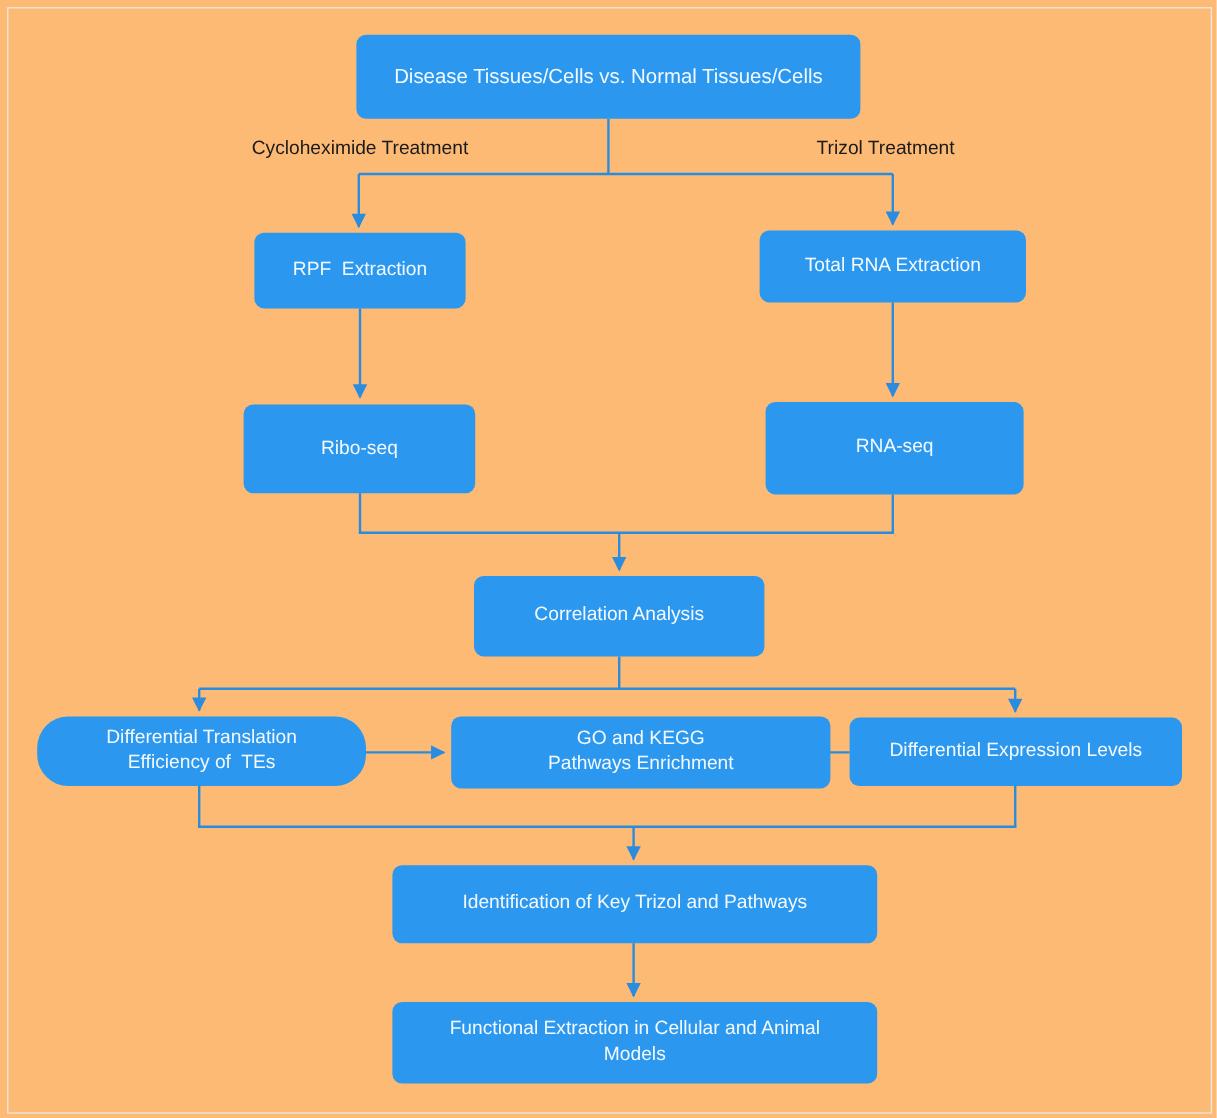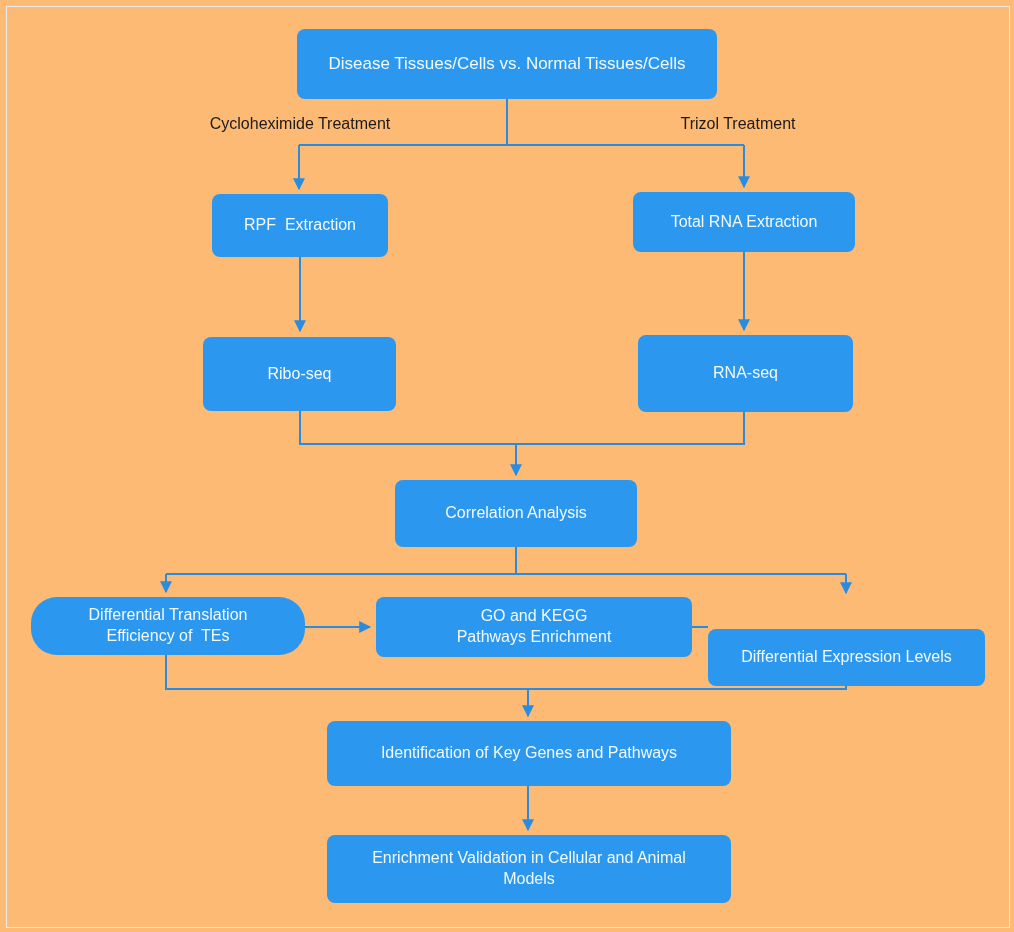--- a/index.html
+++ b/index.html
@@ -134,26 +134,26 @@
   <div class="node" style="left:31px; top:597px; width:274px; height:58px;border-radius:26px;">
     <span class="node-label">Differential Translation
 Efficiency of  TEs</span>
   </div>
 
   <div class="node" style="left:376px; top:597px; width:316px; height:60px;">
     <span class="node-label">GO and KEGG
 Pathways Enrichment</span>
   </div>
 
-  <div class="node" style="left:708px; top:598px; width:277px; height:57px;margin-top:31px;">
+  <div class="node" style="left:708px; top:598px; width:277px; height:57px;">
     <span class="node-label">Differential Expression Levels</span>
   </div>
 
   <div class="node" style="left:327px; top:721px; width:404px; height:65px;">
-    <span class="node-label">Identification of Key Genes and Pathways</span>
+    <span class="node-label">Identification of Key Trizol and Pathways</span>
   </div>
 
   <div class="node" style="left:327px; top:835px; width:404px; height:68px;">
-    <span class="node-label">Enrichment Validation in Cellular and Animal
+    <span class="node-label">Functional Extraction in Cellular and Animal
 Models</span>
   </div>
 
 </div>
 
 </body></html>

